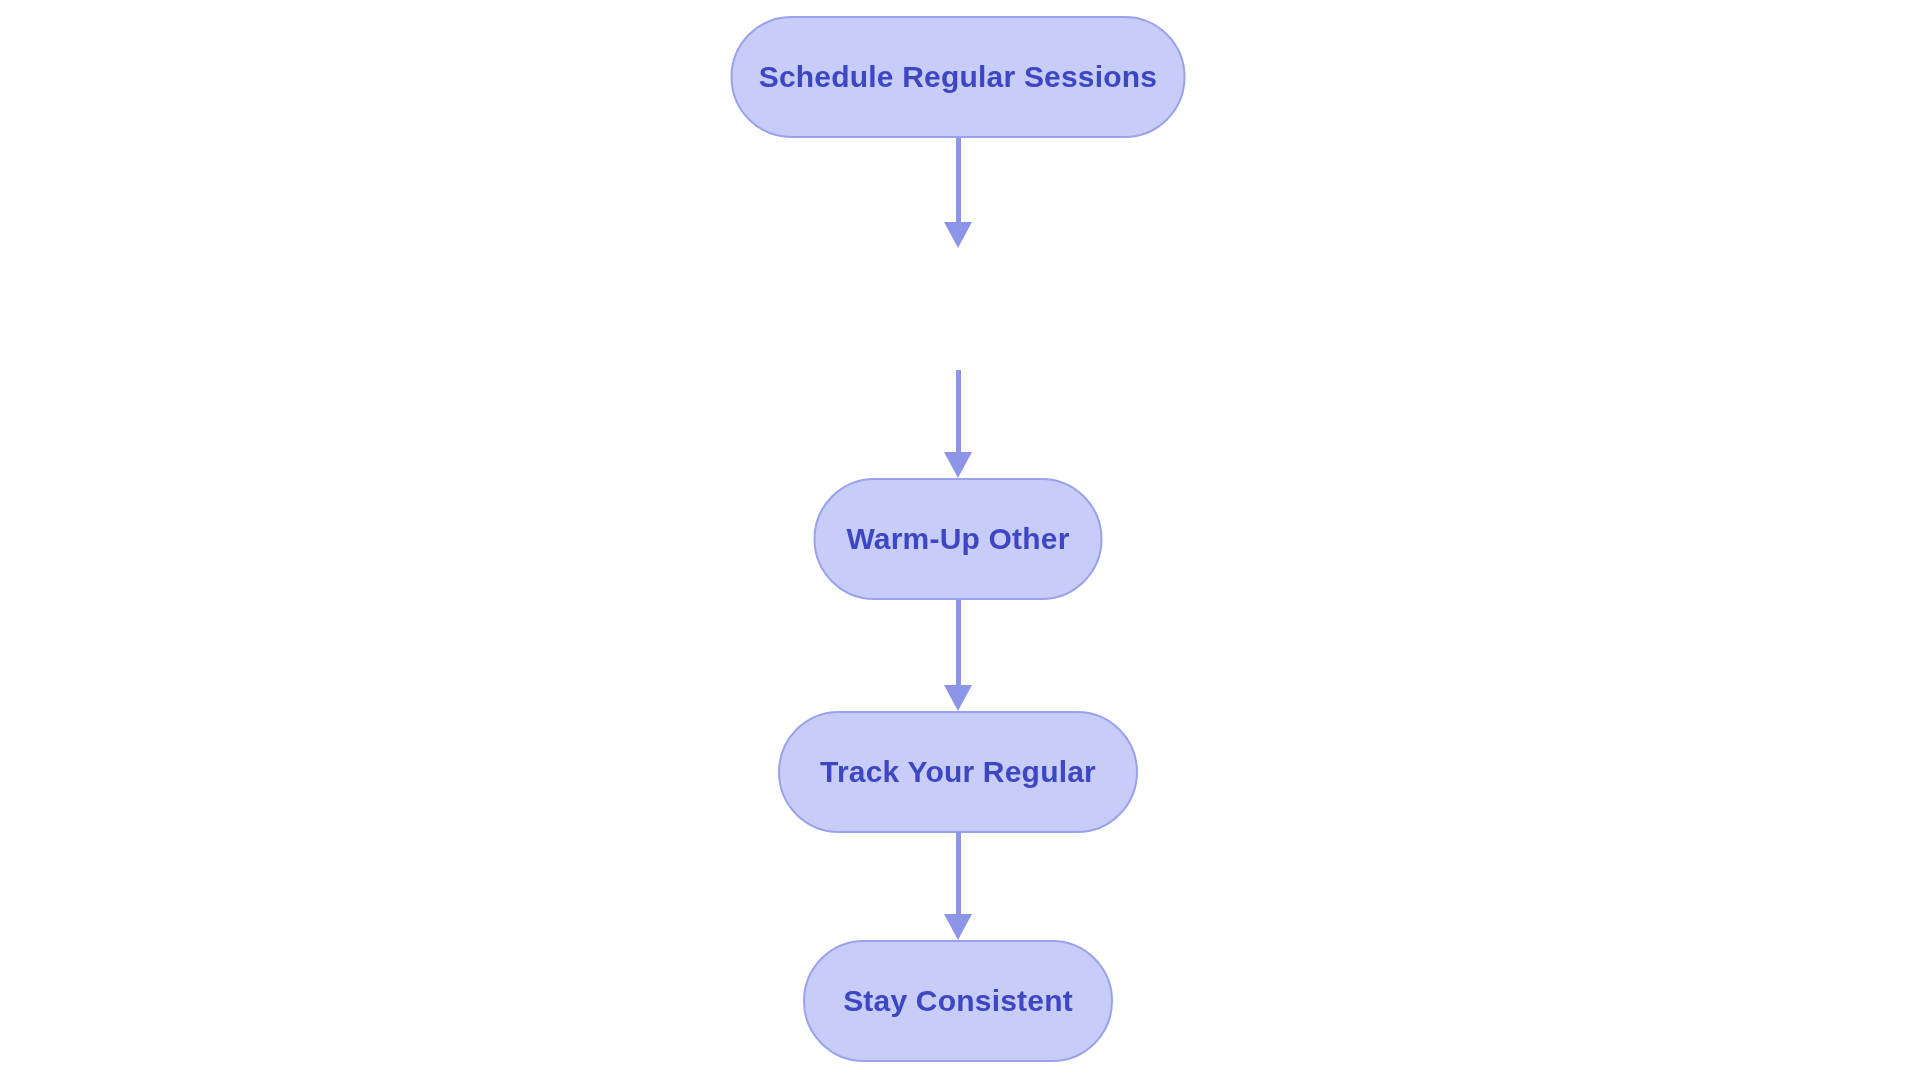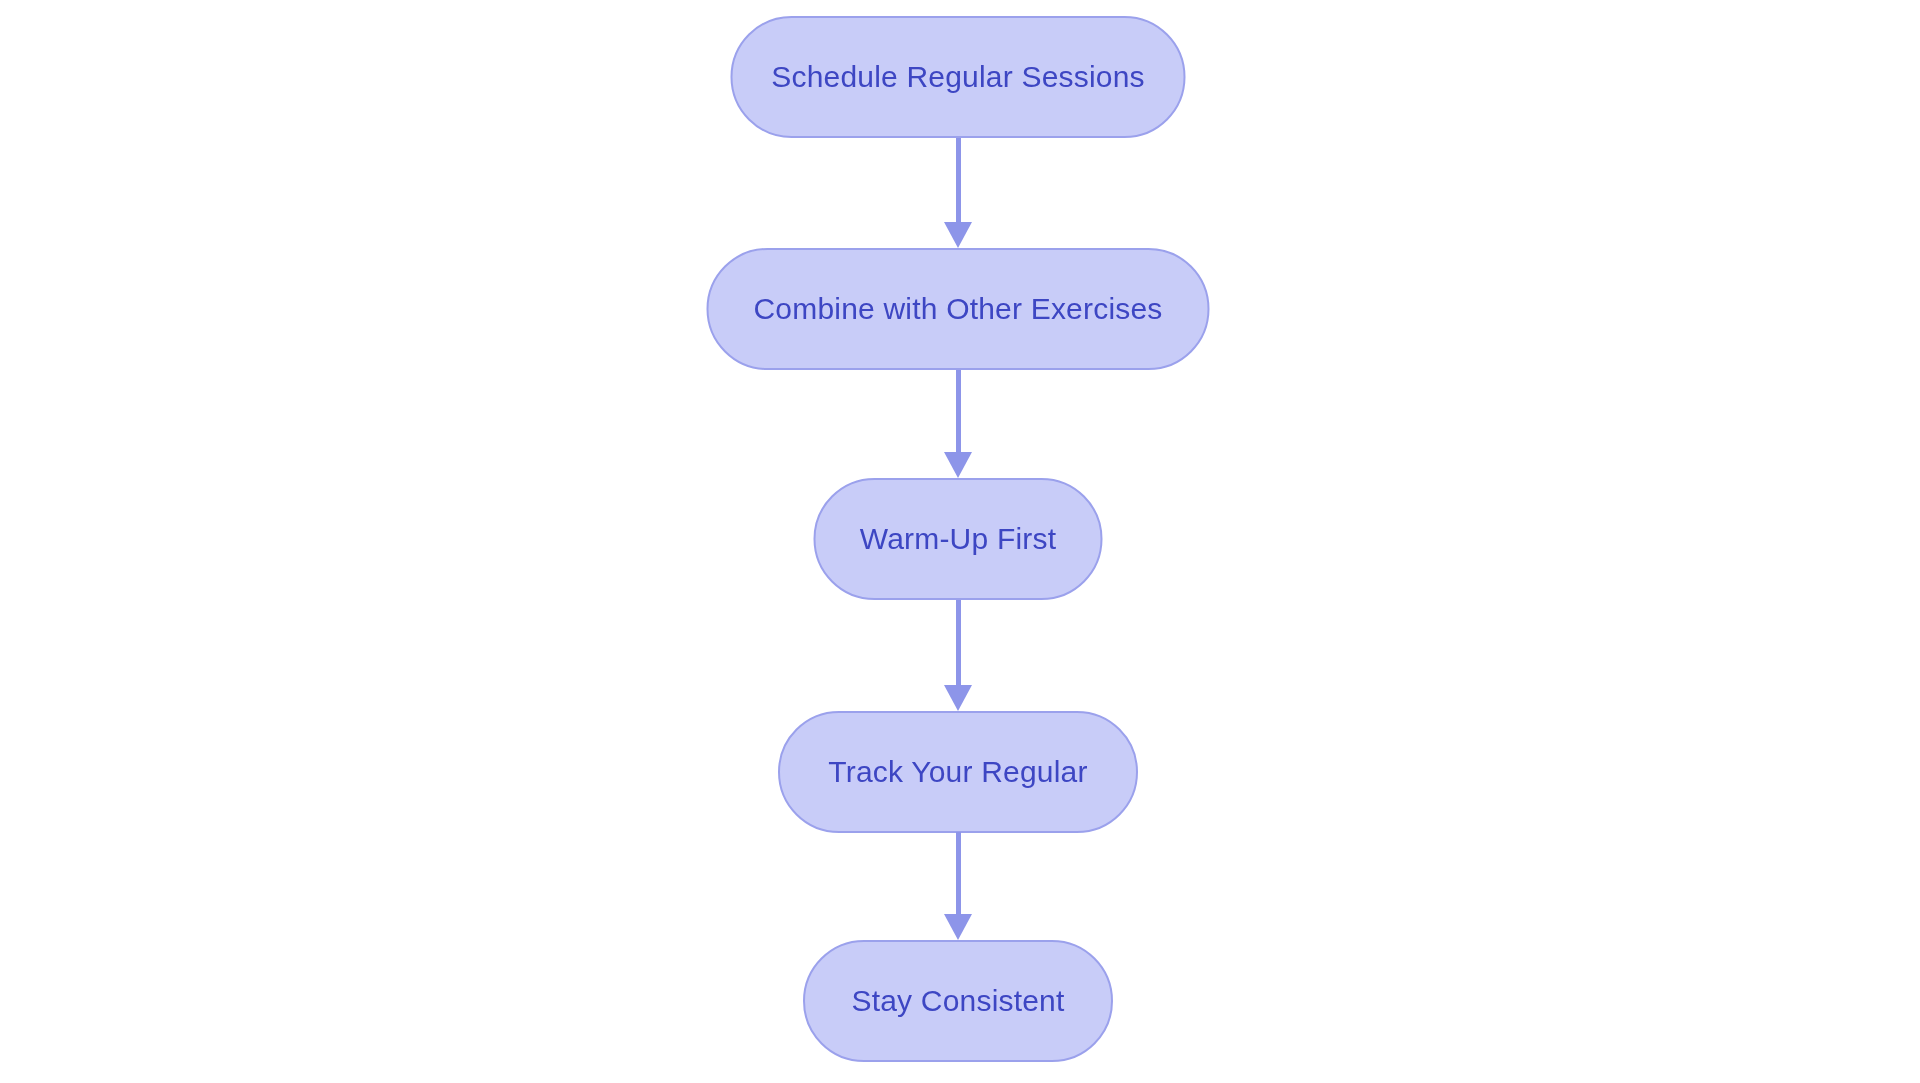--- a/index.html
+++ b/index.html
@@ -25,21 +25,21 @@
     border: 2px solid var(--border, #9ba1ec);
     border-radius: 61px;
     display: flex;
     align-items: center;
     justify-content: center;
     white-space: nowrap;
   }
   .node-label {
     color: var(--text, #3d46c3);
     font-size: 30px;
-    font-weight: 400;
+    font-weight: 700;
     letter-spacing: 0.2px;
   }
   .n1 { top: 16px;  width: 455px; }
   .n2 { top: 248px; width: 503px; }
   .n3 { top: 478px; width: 289px; }
   .n4 { top: 711px; width: 360px; }
   .n5 { top: 940px; width: 310px; justify-content: center; }
 
   .arrow {
     position: absolute;
@@ -74,31 +74,28 @@
 
   <div class="node n1">
     <span class="node-label">Schedule Regular Sessions</span>
   </div>
 
   <div class="arrow a1">
     <div class="arrow-line"></div>
     <div class="arrow-head"></div>
   </div>
 
-  <div class="node n2">
-    <span class="node-label">Combine with Other Exercises</span>
-  </div>
 
   <div class="arrow a2">
     <div class="arrow-line"></div>
     <div class="arrow-head"></div>
   </div>
 
   <div class="node n3">
-    <span class="node-label">Warm-Up First</span>
+    <span class="node-label">Warm-Up Other</span>
   </div>
 
   <div class="arrow a3">
     <div class="arrow-line"></div>
     <div class="arrow-head"></div>
   </div>
 
   <div class="node n4">
     <span class="node-label">Track Your Regular</span>
   </div>

